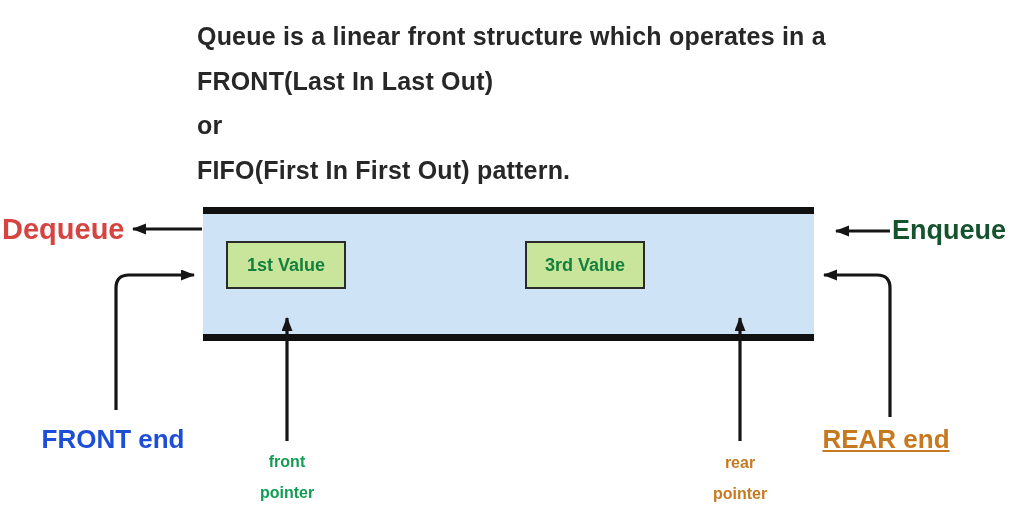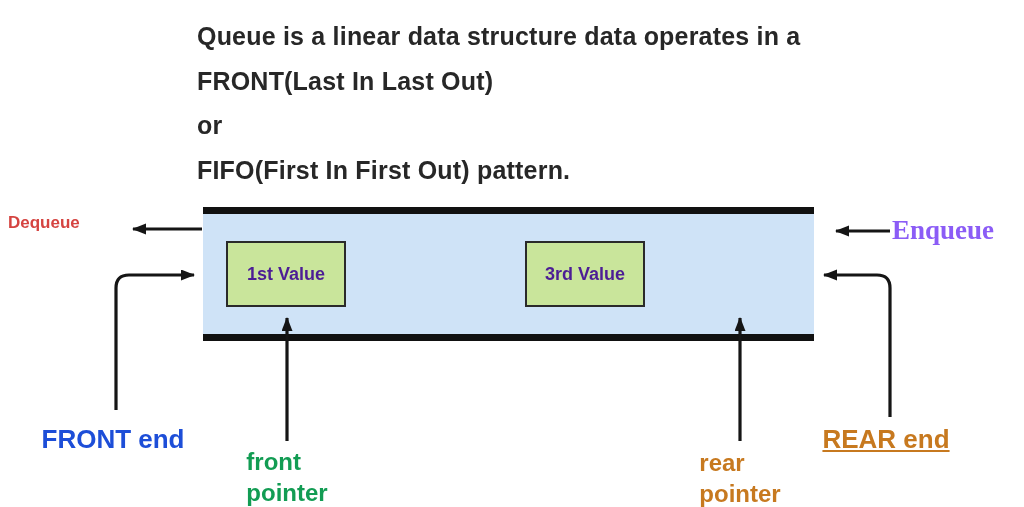--- a/index.html
+++ b/index.html
@@ -37,30 +37,30 @@
     height: 134px;
     background: #cfe3f7;
     border-top: 7px solid #111111;
     border-bottom: 7px solid #111111;
     box-sizing: border-box;
   }
   .queue-cell {
     position: absolute;
     top: 241px;
     width: 120px;
-    height: 66px;
+    height: 48px;
     background: #c9e59b;
     border: 2px solid #2a2a2a;
     box-sizing: border-box;
     display: flex;
     align-items: center;
     justify-content: center;
     font-size: 18px;
     font-weight: bold;
-    color: #4c1d95;
+    color: #15803d;
   }
   .cell-1 { left: 226px; }
   .cell-2 { left: 380px; }
   .cell-3 { left: 525px; }
   .cell-4 { left: 670px; }
 
   
   svg.arrows {
     position: absolute;
     left: 0; top: 0;
@@ -72,42 +72,42 @@
     stroke: #151515;
     stroke-width: 3.2;
   }
 
   
   .diagram-label {
     position: absolute;
     font-weight: bold;
     white-space: nowrap;
   }
-  .lbl-dequeue   { left: 8px;   top: 213px; font-size: 17px; text-align: center; }
+  .lbl-dequeue   { left: 2px;   top: 213px; font-size: 29px; text-align: center; }
   .lbl-enqueue   { left: 892px; top: 215px; font-size: 27px; }
   .lbl-front-end { left: 113px; top: 424px; font-size: 26px; transform: translateX(-50%); }
   .lbl-rear-end  { left: 886px; top: 424px; font-size: 26px; transform: translateX(-50%); text-decoration: underline; }
   .pointer-label {
     position: absolute;
     font-weight: bold;
-    font-size: 24px;
+    font-size: 16px;
     line-height: 31px;
-    text-align: left;
+    text-align: center;
     transform: translateX(-50%);
   }
   .lbl-front-pointer { left: 287px; top: 446px; }
   .lbl-rear-pointer  { left: 740px; top: 447px; }
 </style>
 </head>
 <body>
 
 <div id="canvas">
 
   <div class="title-block" style="color: rgb(39, 39, 39);">
-    <div>Queue is a linear data structure data operates in a</div>
+    <div>Queue is a linear front structure which operates in a</div>
     <div>FRONT(Last In Last Out)</div>
     <div>or</div>
     <div>FIFO(First In First Out) pattern.</div>
   </div>
 
   <div class="queue-band"></div>
   <div class="queue-cell cell-1">1st Value</div>
   <div class="queue-cell cell-3">3rd Value</div>
 
   <svg class="arrows" viewBox="0 0 1024 507" xmlns="http://www.w3.org/2000/svg">
@@ -124,21 +124,21 @@
     <path class="wire" d="M 116 410 L 116 288 Q 116 275 129 275 L 194 275" marker-end="url(#ah)"></path>
 
     <path class="wire" d="M 890 417 L 890 288 Q 890 275 877 275 L 824 275" marker-end="url(#ah)"></path>
 
     <path class="wire" d="M 287 441 L 287 318" marker-end="url(#ah)"></path>
 
     <path class="wire" d="M 740 441 L 740 318" marker-end="url(#ah)"></path>
   </svg>
 
   <div class="diagram-label lbl-dequeue" style="color: rgb(213, 68, 65);">Dequeue</div>
-  <div class="diagram-label lbl-enqueue" style="color: #8b5cf6; font-family: Liberation Serif, serif;">Enqueue</div>
+  <div class="diagram-label lbl-enqueue" style="color: #14532d;">Enqueue</div>
   <div class="diagram-label lbl-front-end" style="color: #1d4ed8;">FRONT end</div>
   <div class="diagram-label lbl-rear-end" style="color: rgb(199, 121, 31);">REAR end</div>
 
   <div class="pointer-label lbl-front-pointer" style="color: rgb(18, 156, 83);">
     <div>front</div>
     <div>pointer</div>
   </div>
   <div class="pointer-label lbl-rear-pointer" style="color: rgb(199, 121, 31);">
     <div>rear</div>
     <div>pointer</div>

